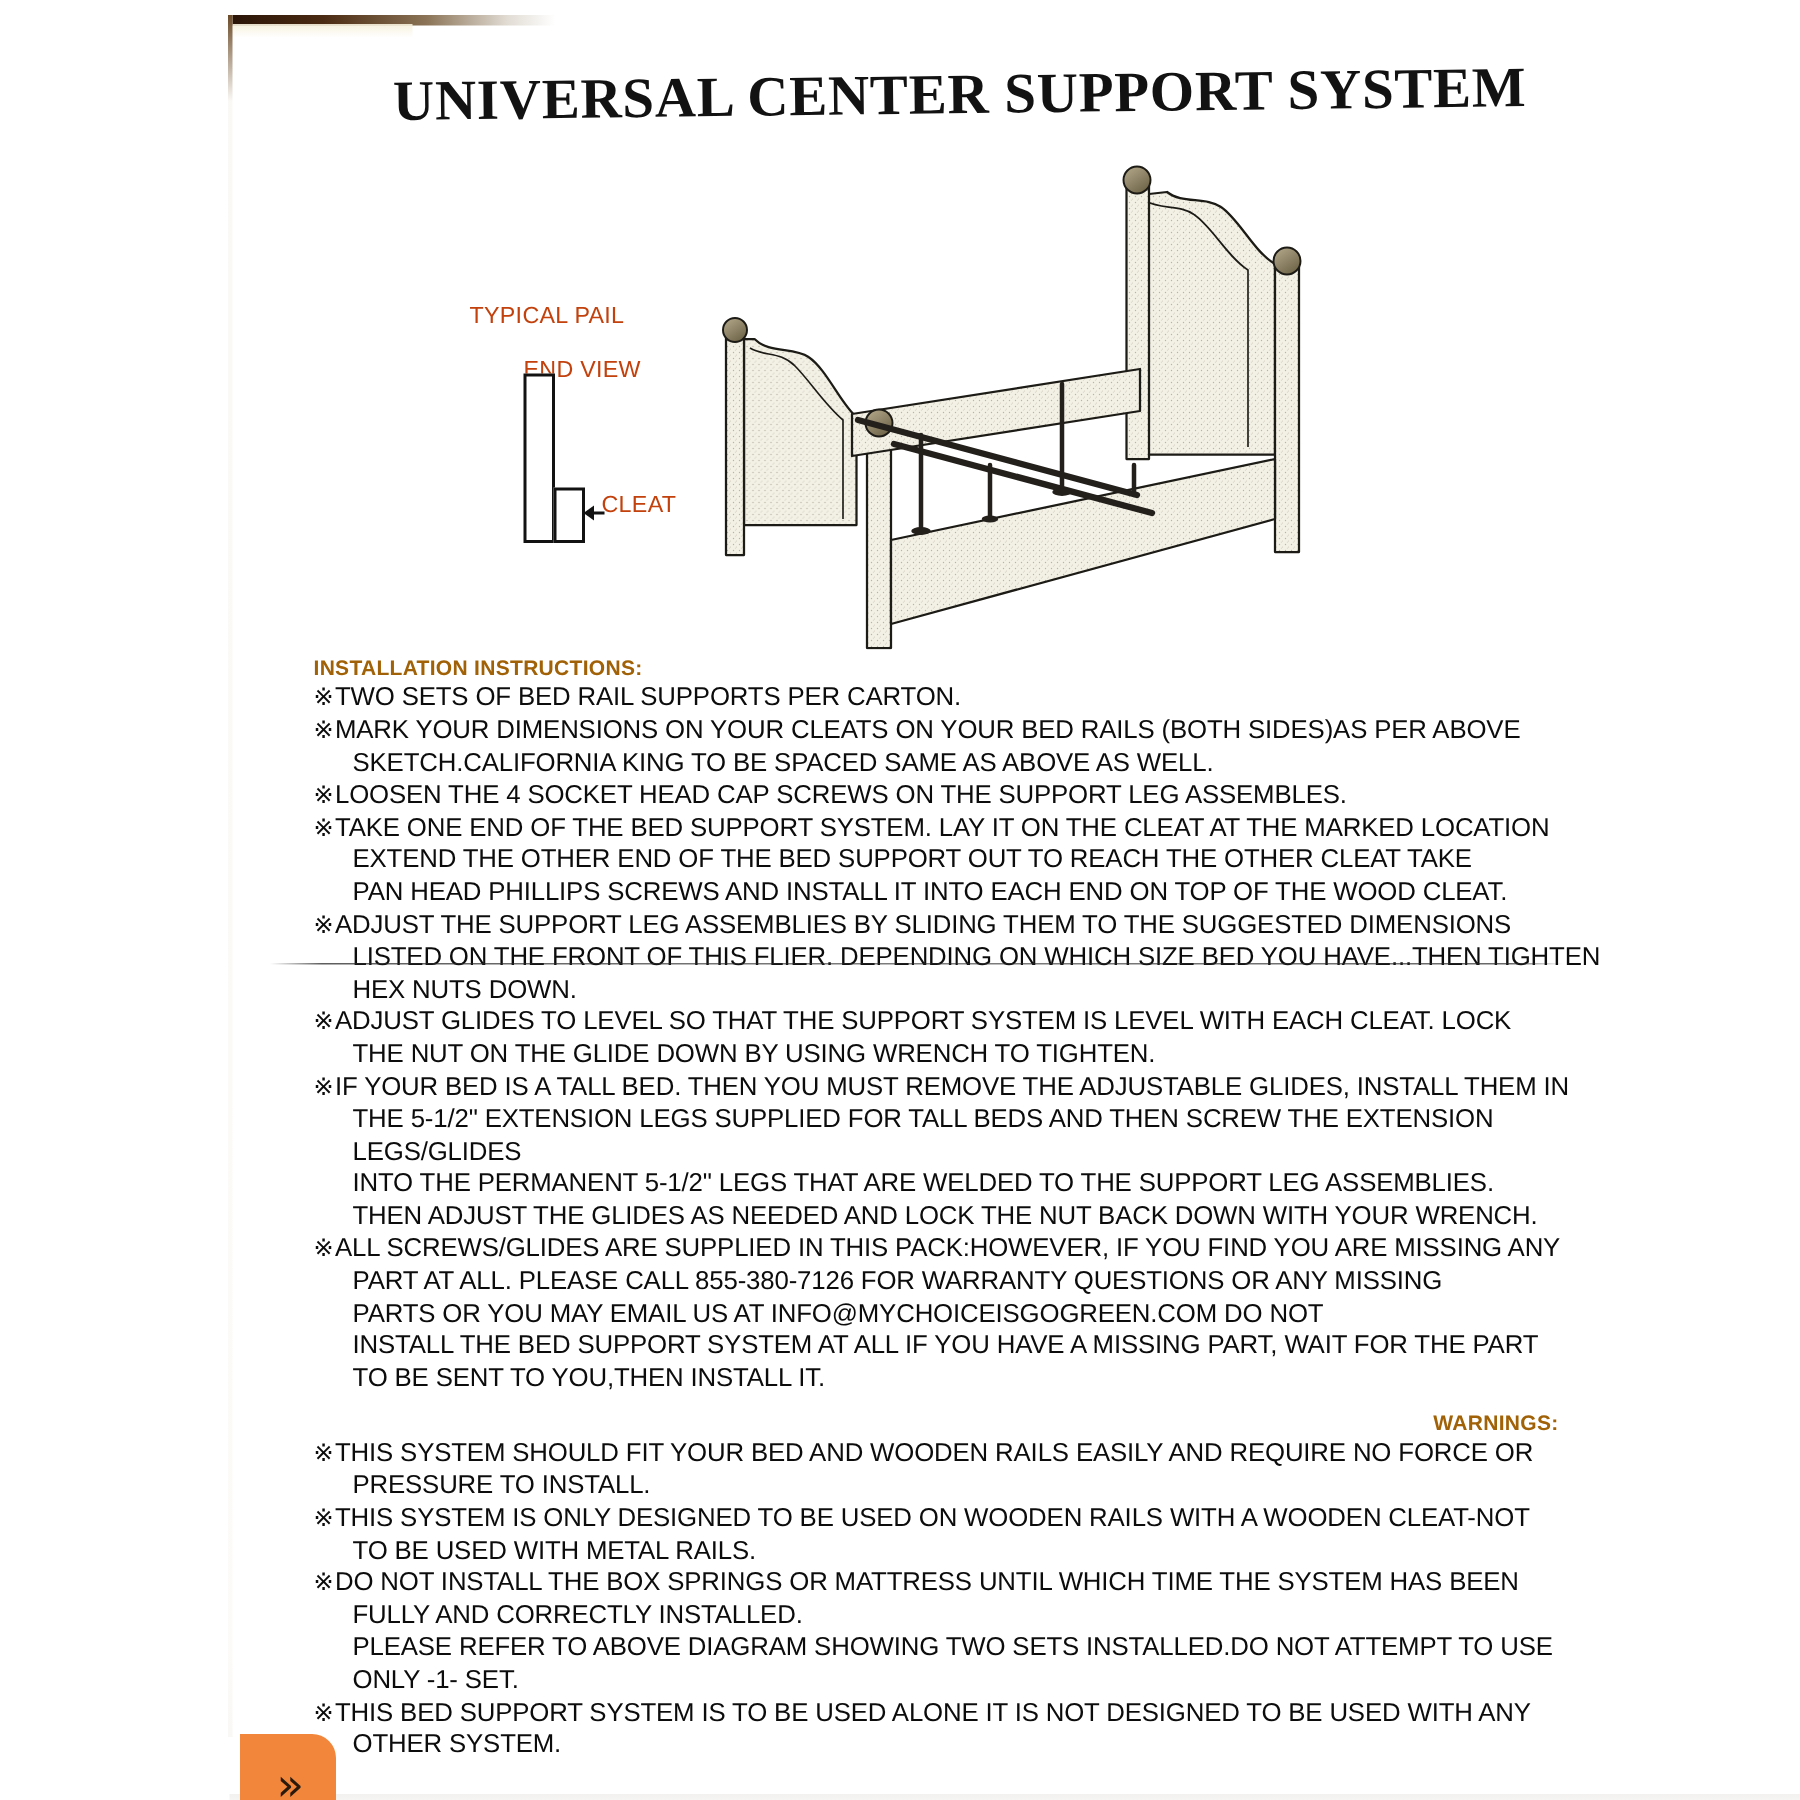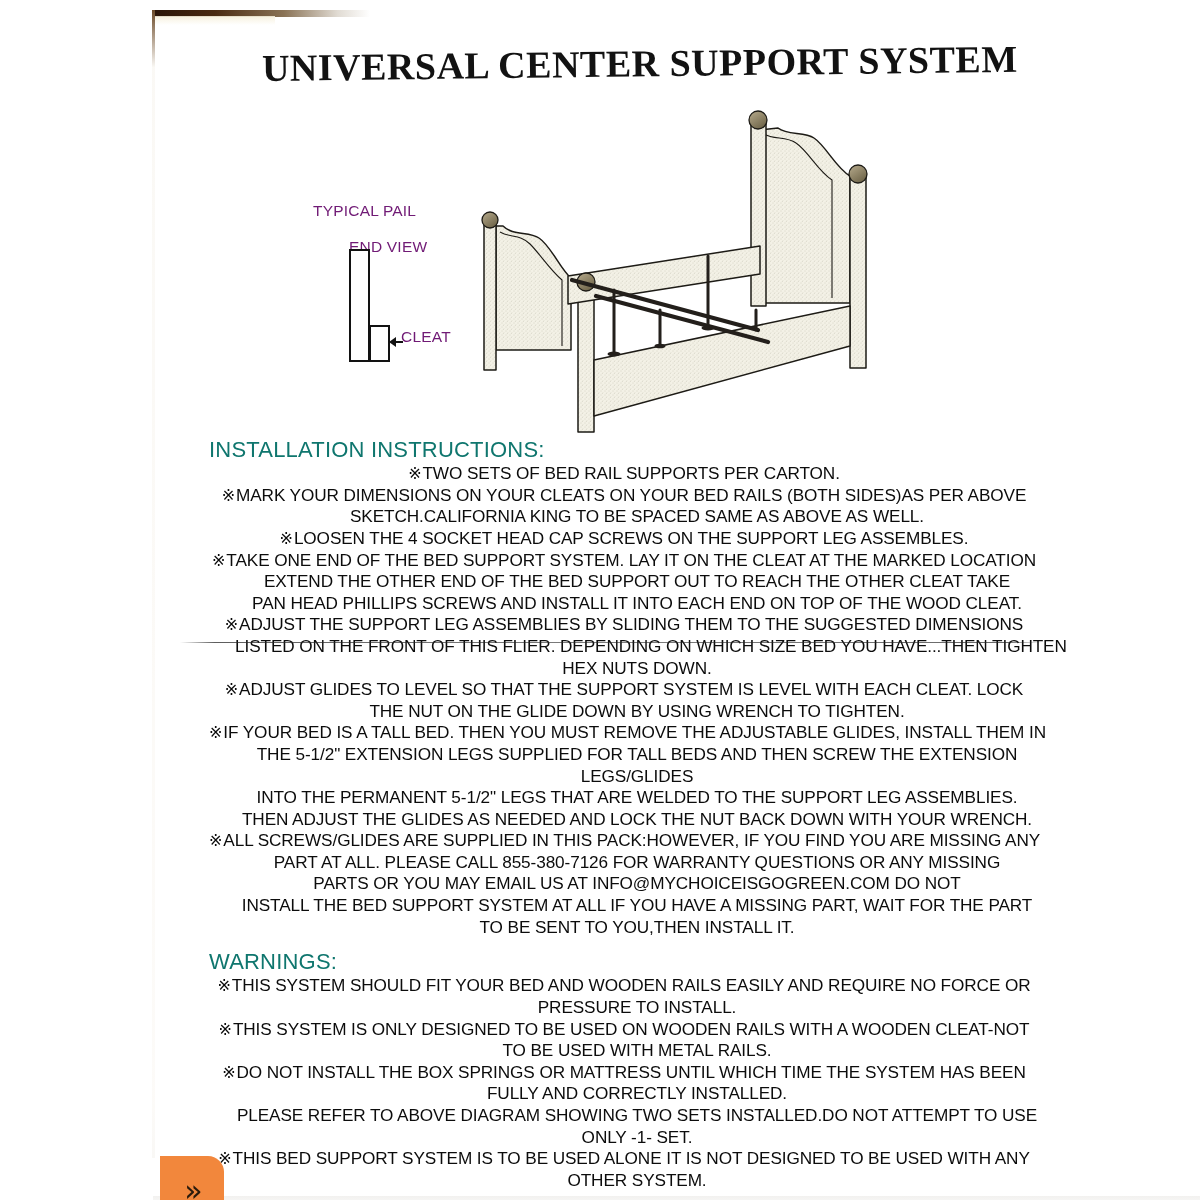--- a/index.html
+++ b/index.html
@@ -106,21 +106,21 @@
     left: 305px;
     top: 192px;
     width: 180px;
     height: 175px;
   }
   .cd-label {
     position: absolute;
     font-size: 15.5px;
     font-weight: 400;
     letter-spacing: 0.2px;
-    color: #701a75;
+    color: #c2410c;
     white-space: nowrap;
   }
   .cd-label.l1 { left: 8px;  top: 0px; }
   .cd-label.l2 { left: 44px; top: 36px; }
   .cd-label.cleat { left: 96px; top: 126px; }
   .cd-rail {
     position: absolute;
     left: 44px; top: 47px;
     width: 21px; height: 113px;
     border: 2px solid #121212;
@@ -160,37 +160,36 @@
   }
 
   
   .body-text {
     position: absolute;
     left: 209px;
     top: 428px;
     width: 830px;
   }
   .section-head {
-    font-size: 22px;
-    font-weight: 400;
+    font-size: 14px;
+    font-weight: 700;
     letter-spacing: 0.2px;
-    color: #0f766e;
+    color: #a16207;
     margin: 0 0 1px 0;
     line-height: 1.1;
   }
-  .section-head.warn { margin-top: 12px; }
+  .section-head.warn { margin-top: 12px; text-align: right; }
   ul.items {
     list-style: none;
     margin: 0;
     padding: 0;
   }
   ul.items li {
     margin: 0;
     padding: 0;
-    text-align: center;
   }
   .line {
     font-size: 17.2px;
     line-height: 21.6px;
     letter-spacing: -0.1px;
     color: #0c0c0c;
     white-space: nowrap;
   }
   .line.bullet::before {
     content: "\203B";

